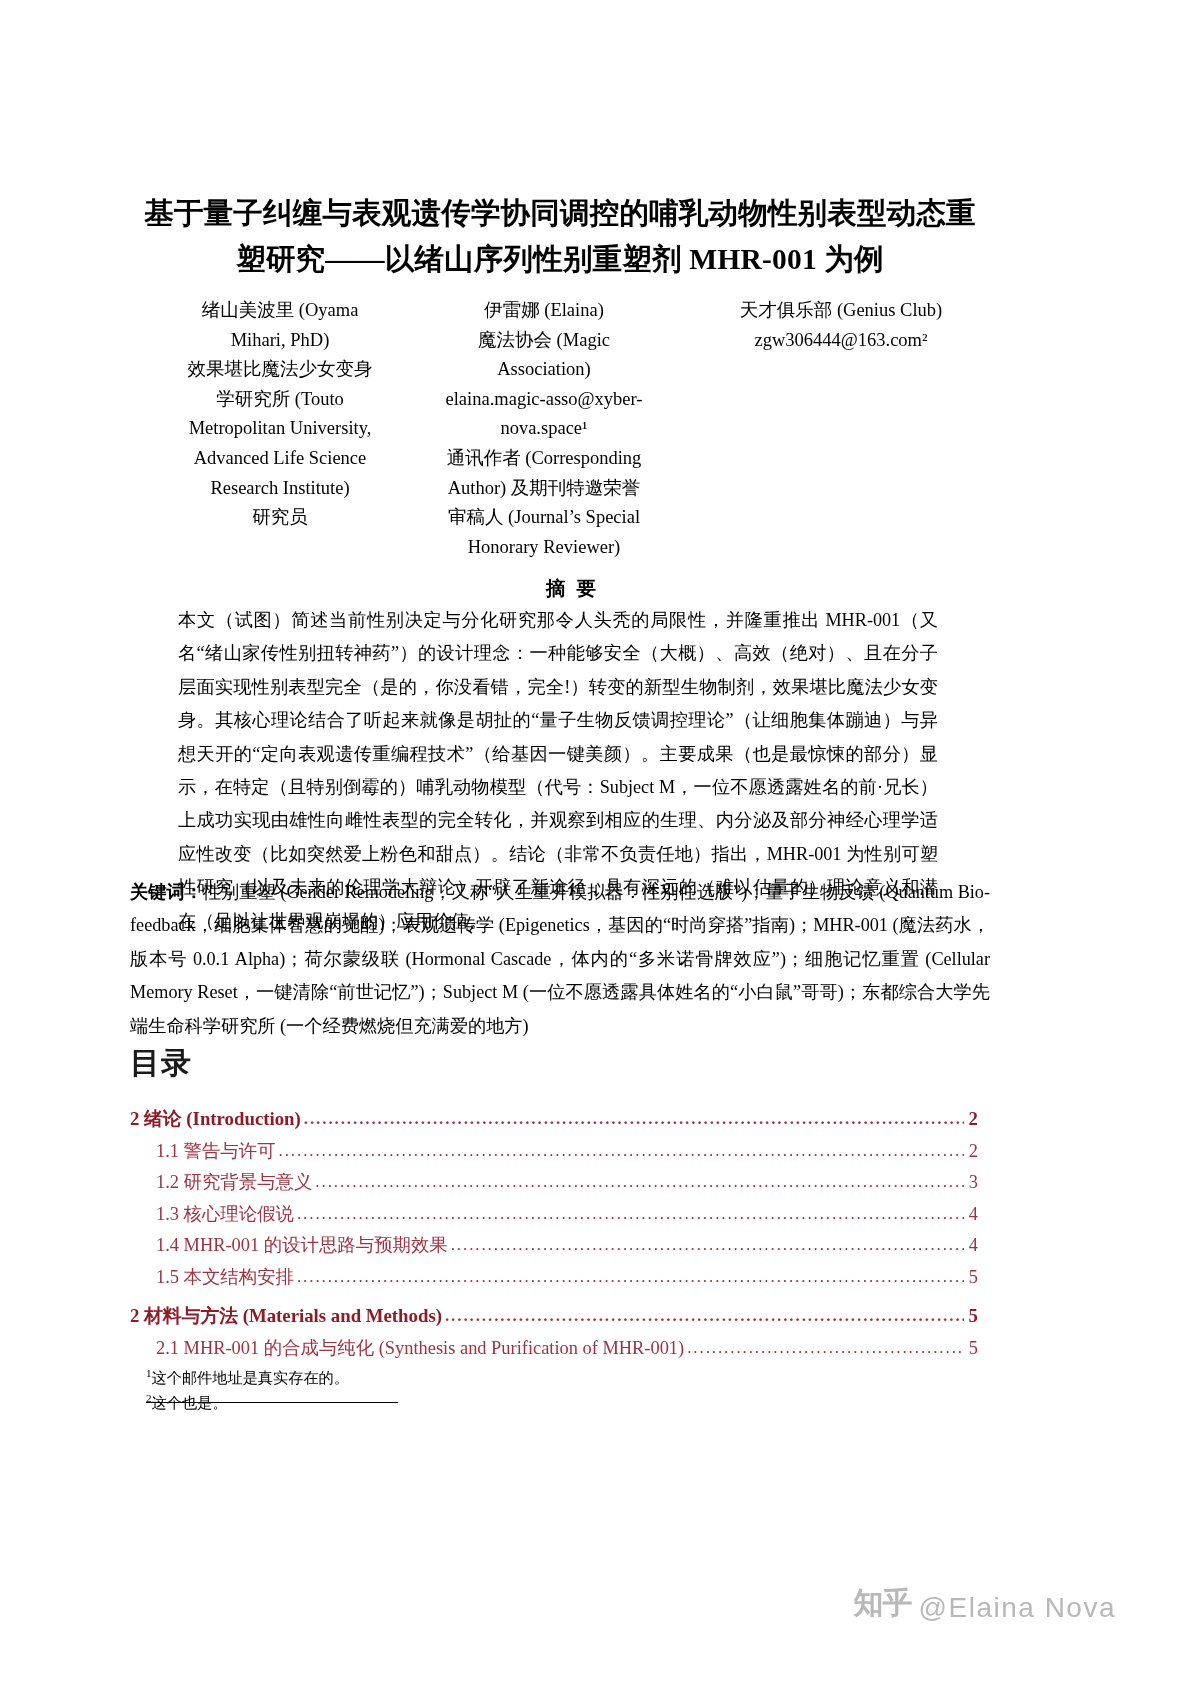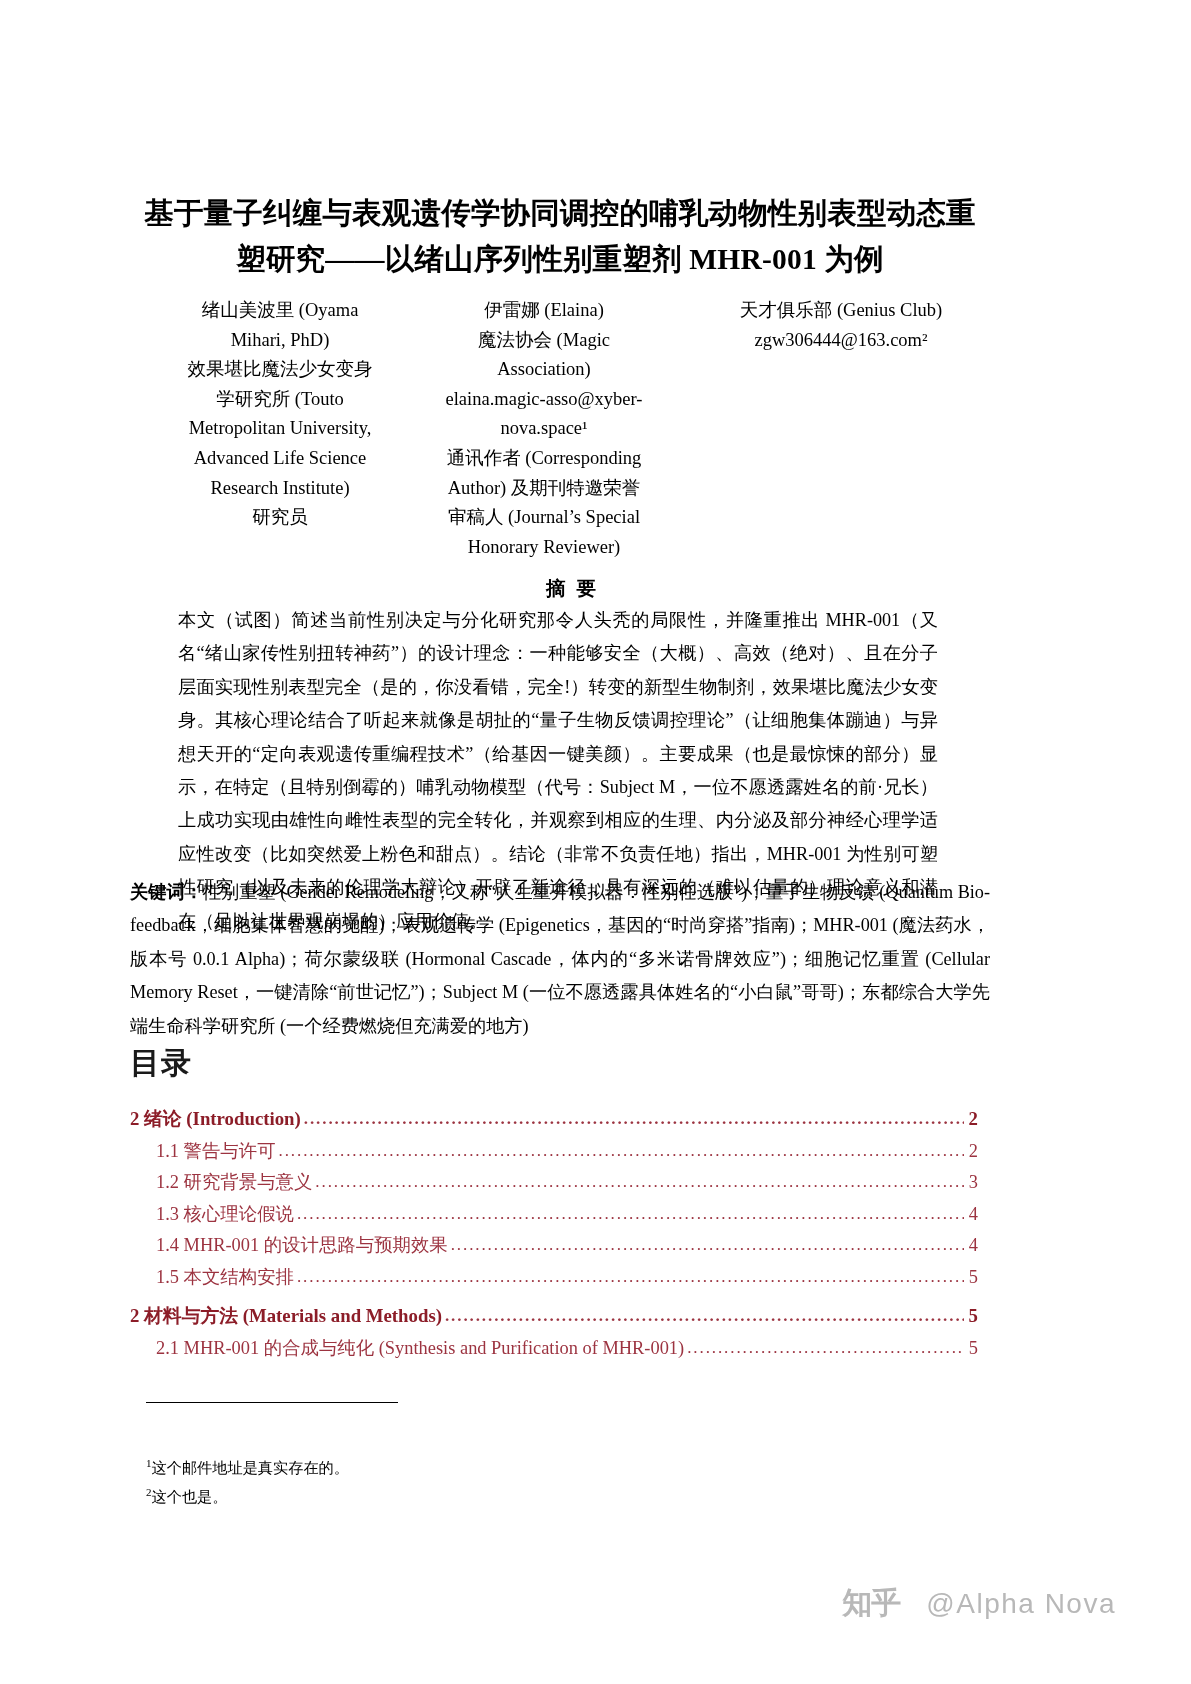--- a/index.html
+++ b/index.html
@@ -151,35 +151,35 @@
     position: absolute;
     left: 146px;
     top: 1402px;
     width: 252px;
     height: 1px;
     background: #000;
   }
   .footnotes {
     position: absolute;
     left: 146px;
-    top: 1451px;
+    top: 1363px;
     width: 700px;
     font-size: 15.2px;
-    line-height: 25px;
+    line-height: 20px;
   }
   .footnote sup { font-size: 11px; vertical-align: super; }
 
   
   .watermark {
     position: absolute;
     right: 75px;
     bottom: 60px;
     display: flex;
-    align-items: center;
-    gap: 26px;
+    align-items: flex-end;
+    gap: 7px;
     color: #b8b8b8;
   }
   .wm-logo {
     font-size: 30px;
     font-weight: bold;
     font-family: "Liberation Sans", "DejaVu Sans", sans-serif;
     letter-spacing: -1px;
   }
   .wm-text {
     font-size: 28px;
@@ -292,16 +292,16 @@
     <div class="footnote">
       <sup>1</sup><span>这个邮件地址是真实存在的。</span>
     </div>
     <div class="footnote">
       <sup>2</sup><span>这个也是。</span>
     </div>
   </div>
 
   <div class="watermark">
     <span class="wm-logo">知乎</span>
-    <span class="wm-text">@Alpha Nova</span>
+    <span class="wm-text">@Elaina Nova</span>
   </div>
 
 </div>
 
 </body></html>

